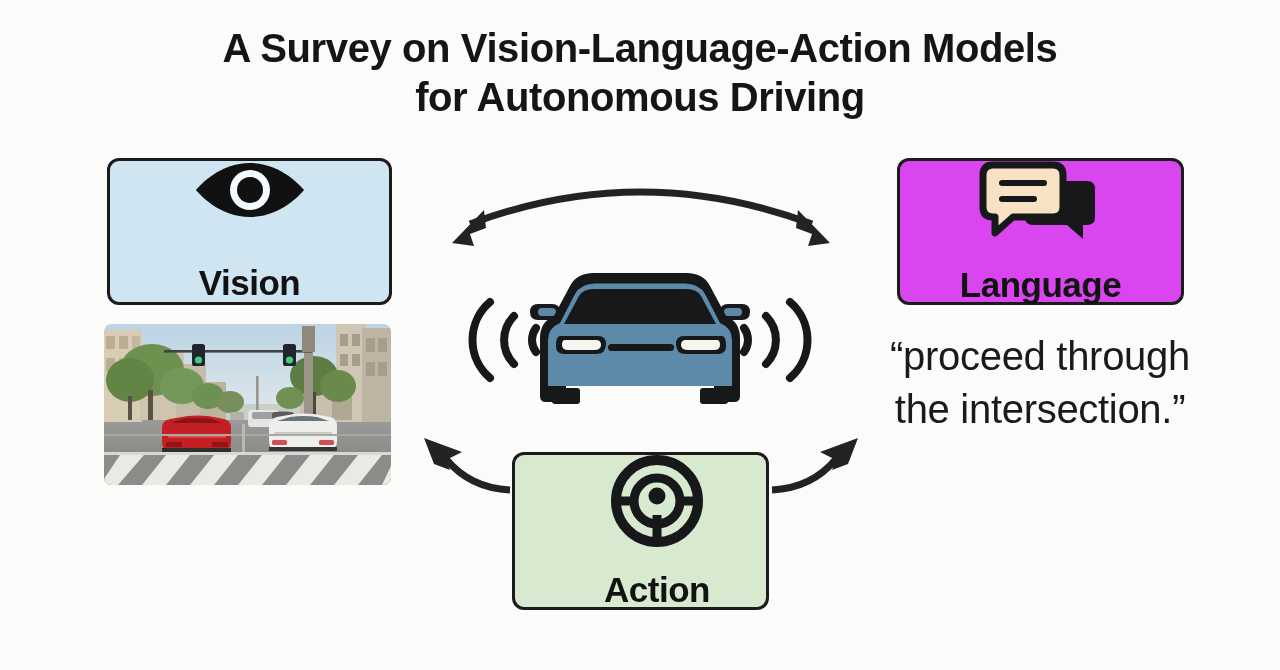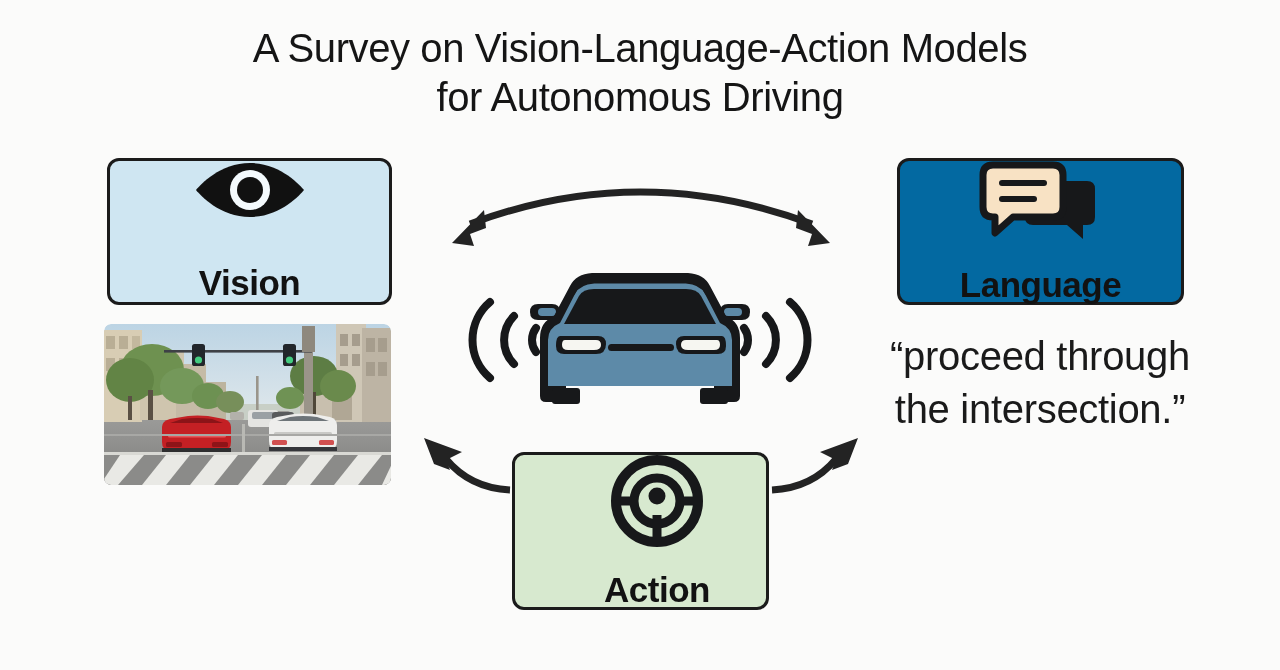--- a/index.html
+++ b/index.html
@@ -17,21 +17,21 @@
   }
 
   
   #title {
     position: absolute;
     left: 0;
     top: 24px;
     width: 1280px;
     text-align: center;
     font-family: "Liberation Sans", sans-serif;
-    font-weight: 400;
+    font-weight: 700;
     font-size: 40px;
     line-height: 1.22;
     letter-spacing: -0.4px;
     color: #151515;
     white-space: pre-line;
   }
 
   
   .modal-box {
     position: absolute;
@@ -63,21 +63,21 @@
     background: #cfe6f2;
   }
   #vision-box .modal-icon { margin-bottom: 6px; }
   #vision-box .modal-label { margin-bottom: 2px; }
 
   #language-box {
     left: 897px;
     top: 158px;
     width: 287px;
     height: 147px;
-    background: #0369a1;
+    background: #d946ef;
   }
   #language-box .modal-icon { margin-bottom: 4px; }
 
   #action-box {
     left: 512px;
     top: 452px;
     width: 257px;
     height: 158px;
     background: #d7e9cf;
     padding-left: 33px;

